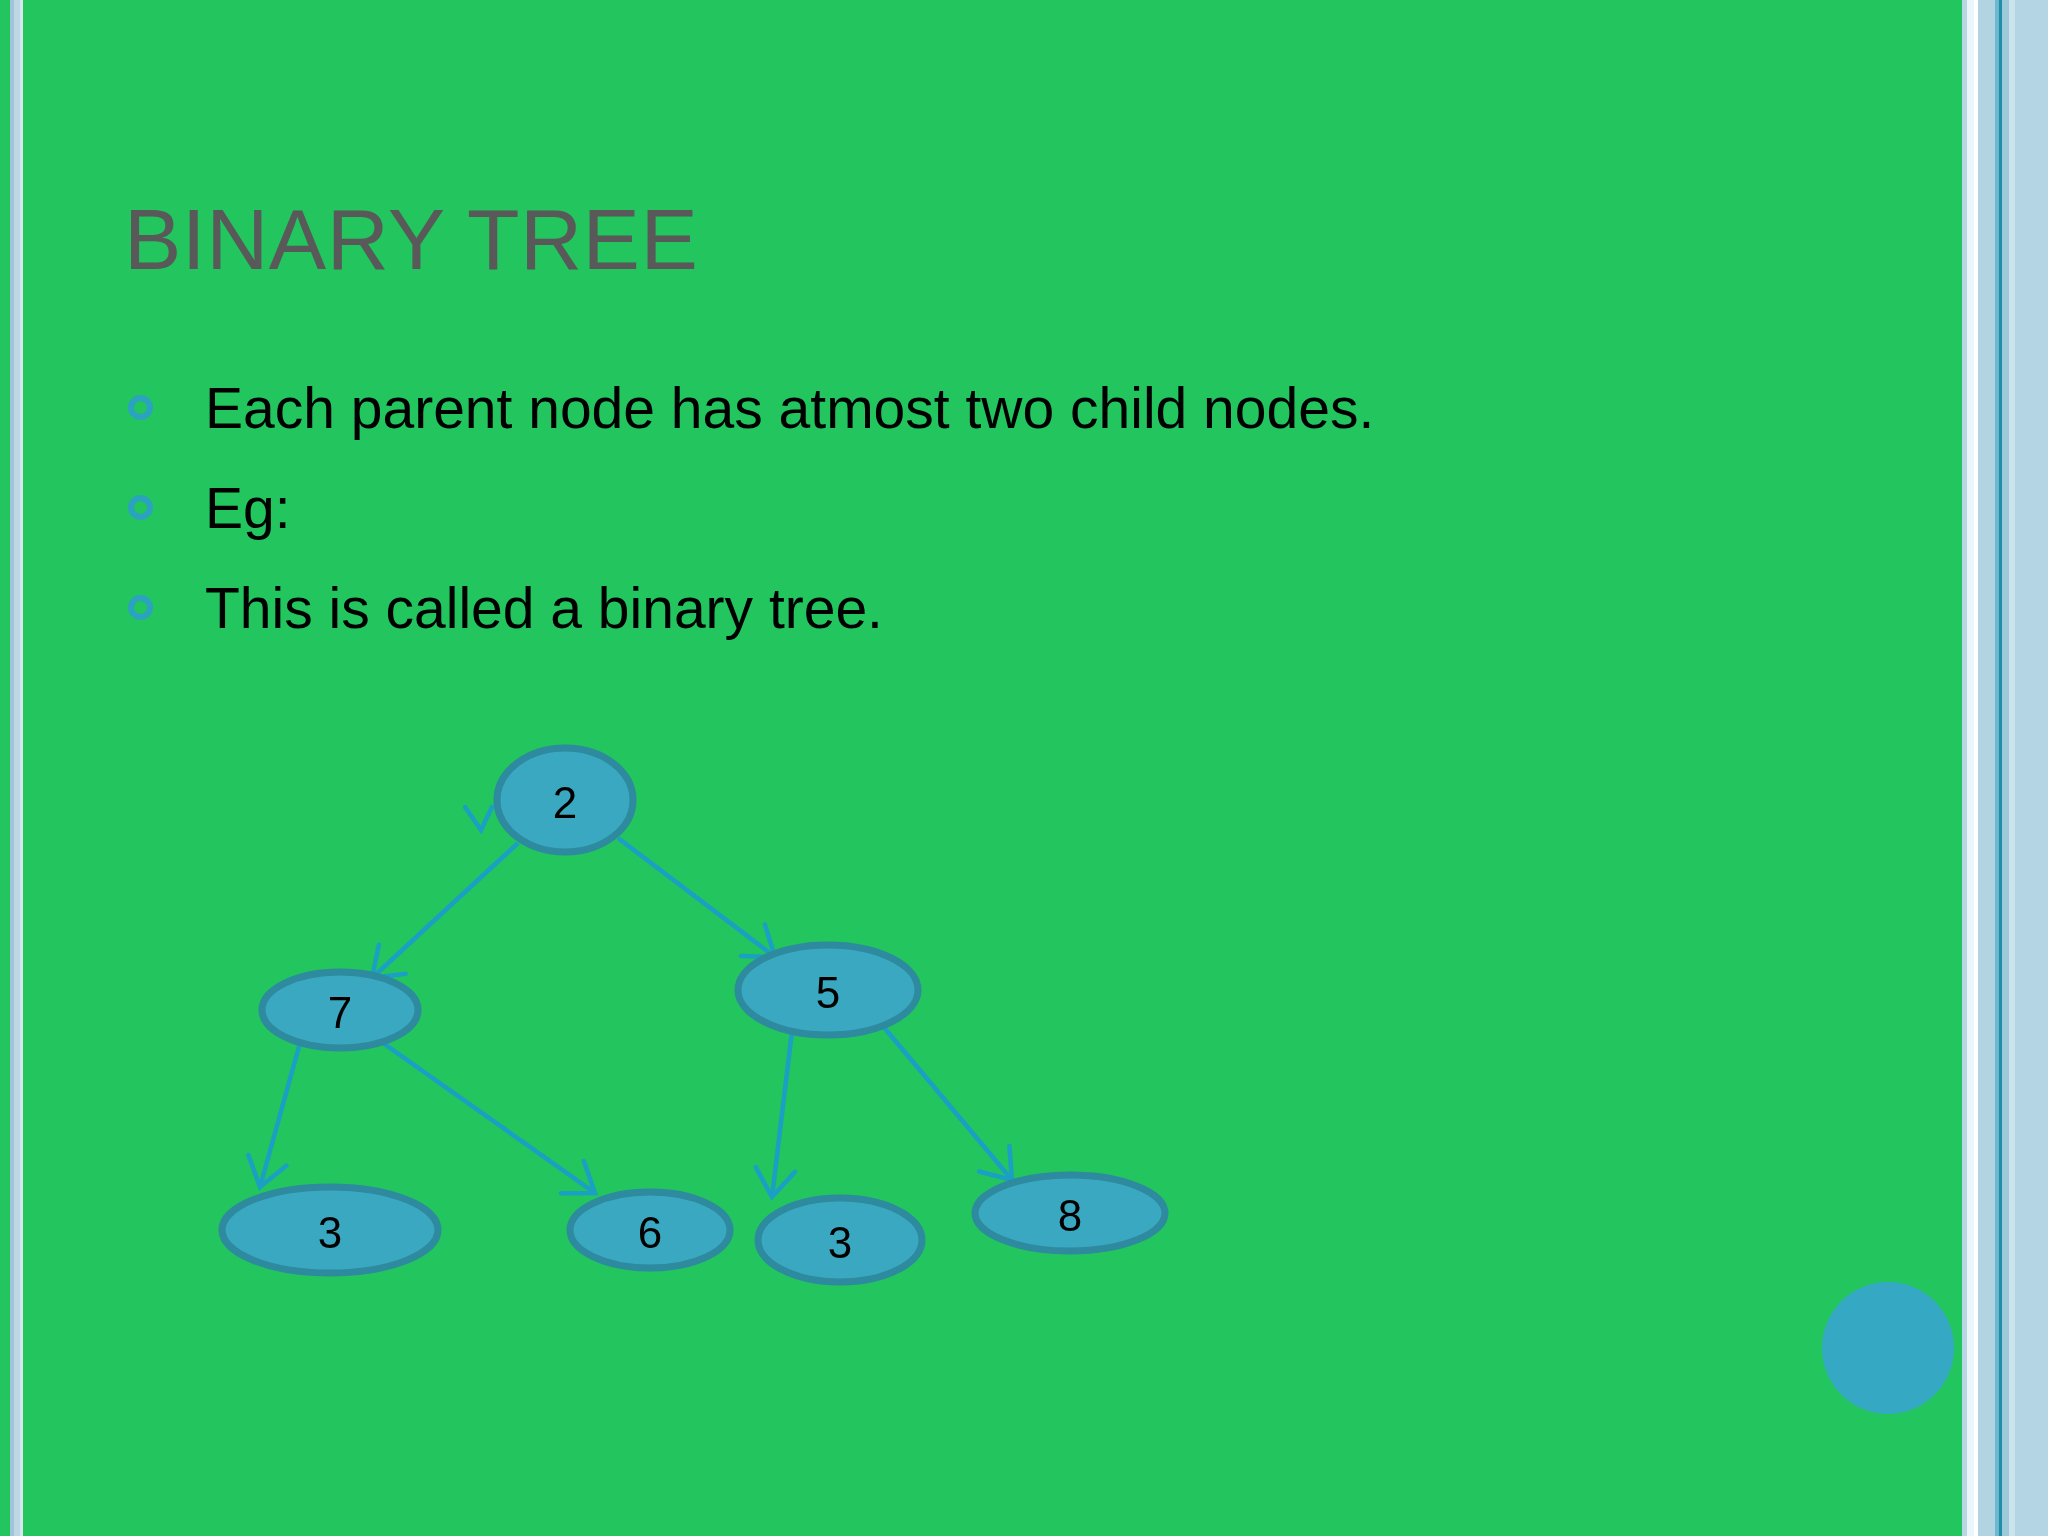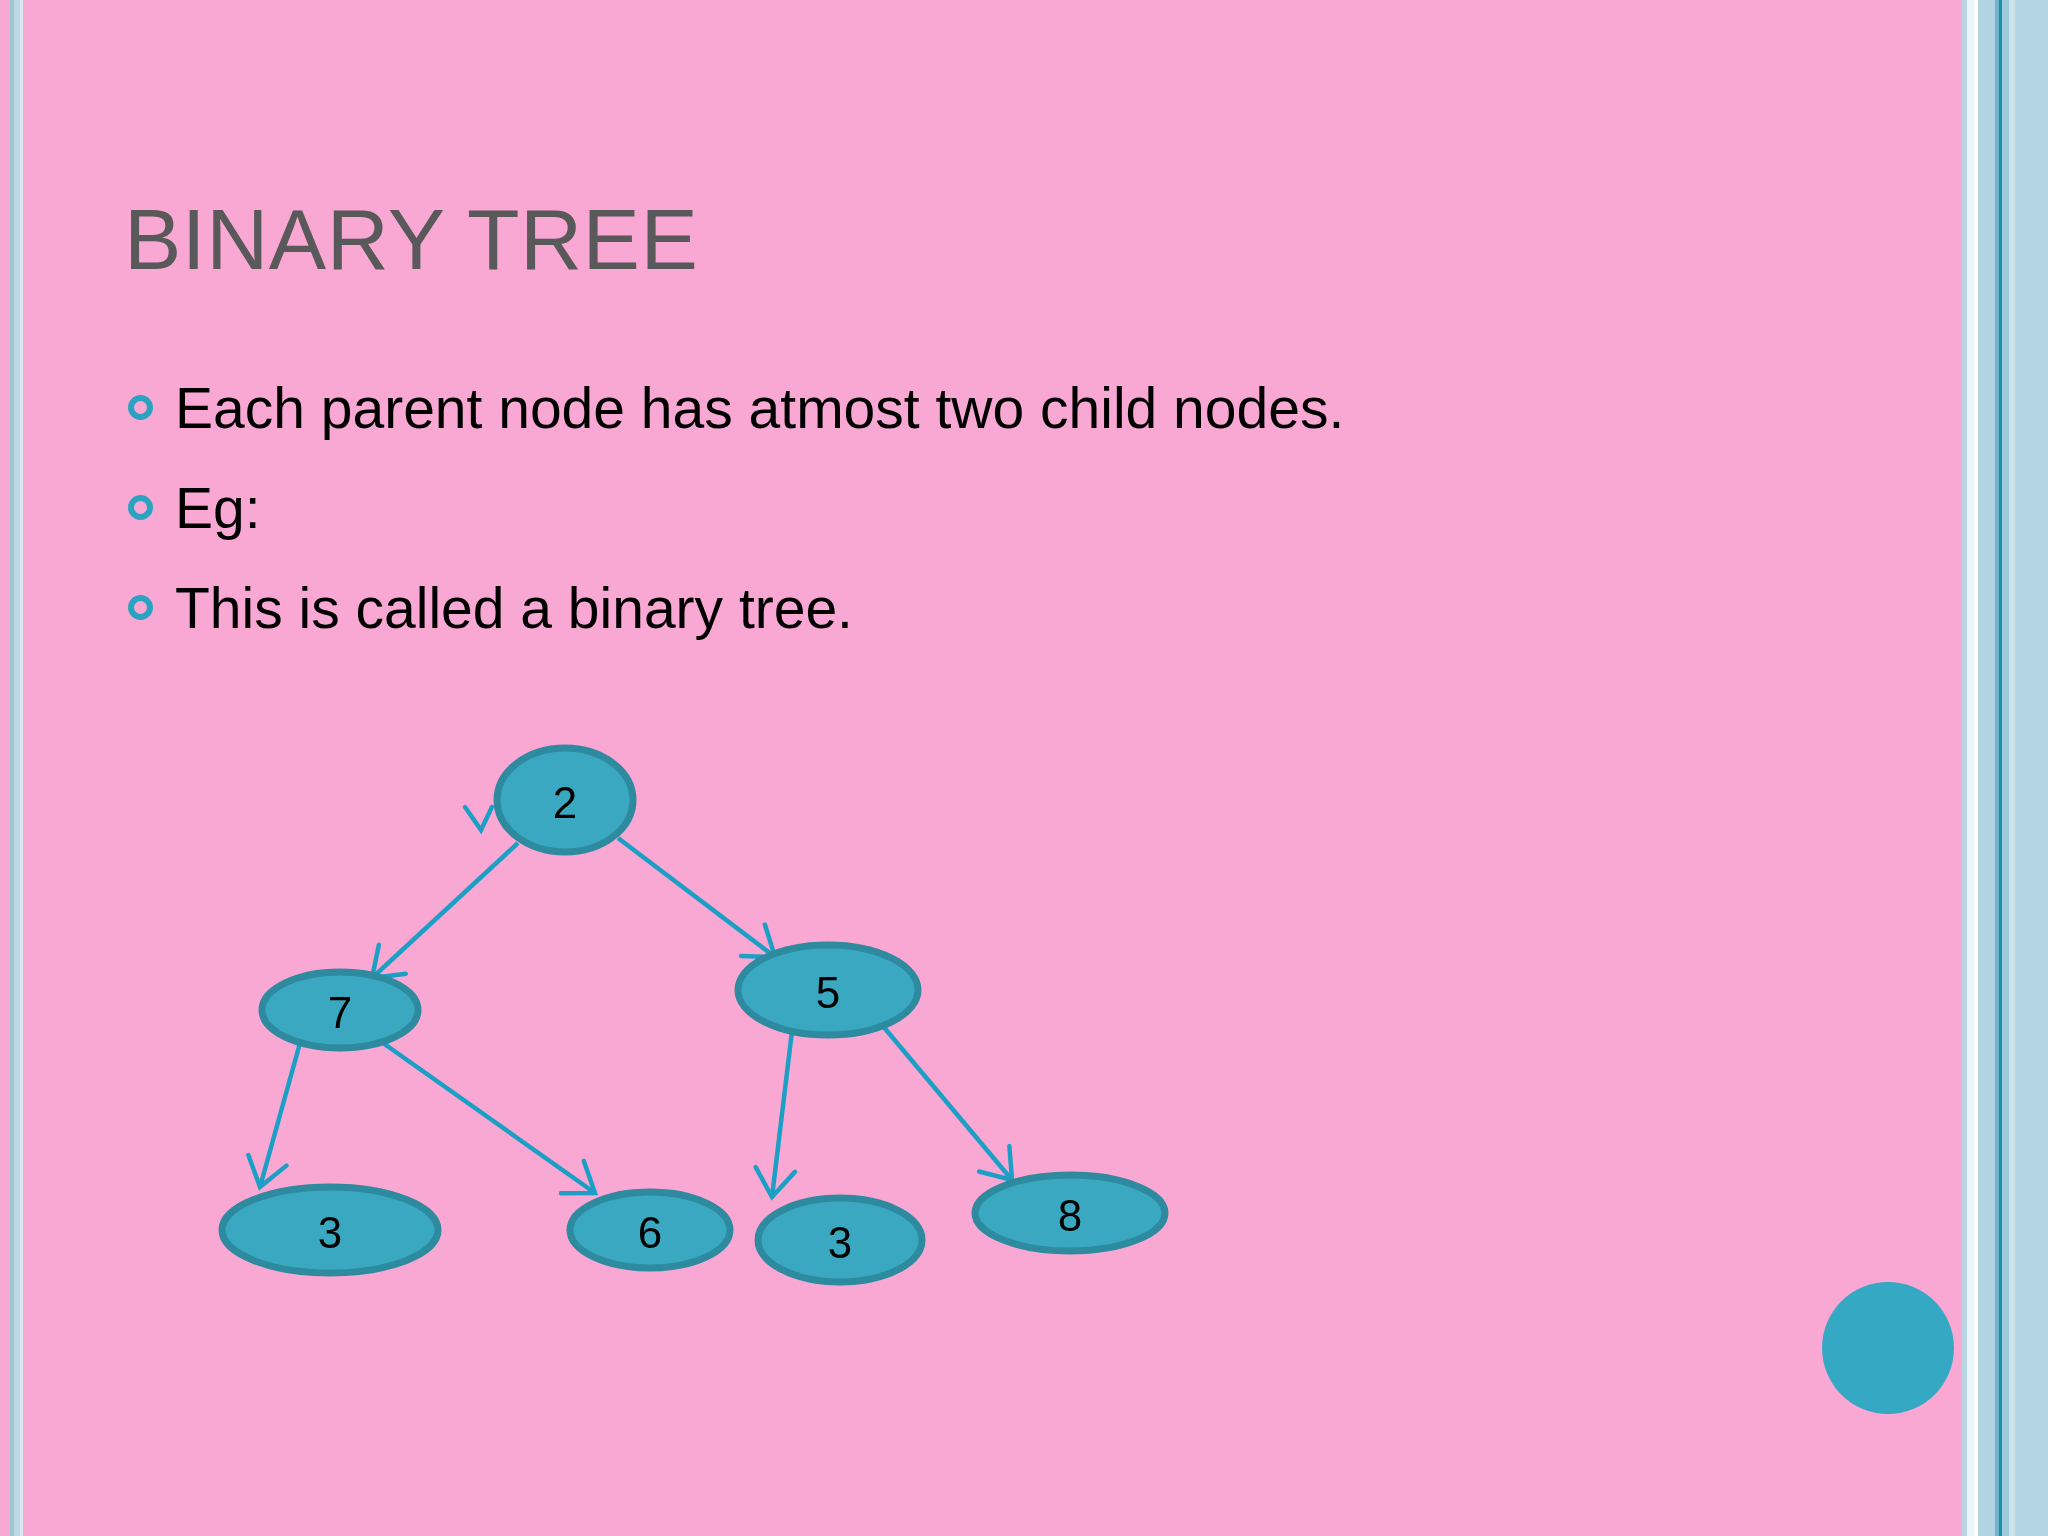--- a/index.html
+++ b/index.html
@@ -8,21 +8,21 @@
     padding: 0;
     background: #ffffff;
   }
   body {
     font-family: "Liberation Sans", sans-serif;
   }
   .slide {
     position: relative;
     width: 2048px;
     height: 1536px;
-    background: #f9a8d4;
+    background: #22c55e;
     overflow: hidden;
   }
 
   
   .border-left {
     position: absolute;
     top: 0;
     bottom: 0;
     left: 0;
     width: 30px;
@@ -87,20 +87,21 @@
   .bullets {
     position: absolute;
     left: 128px;
     top: 380px;
     width: 1700px;
   }
   .bullet-row {
     display: flex;
     align-items: baseline;
     height: 100px;
+    gap: 30px;
   }
   .bullet-marker {
     flex: 0 0 auto;
     width: 25px;
     height: 25px;
     border: 6px solid #2ba3c0;
     border-radius: 50%;
     box-sizing: border-box;
     margin-right: 22px;
     position: relative;

